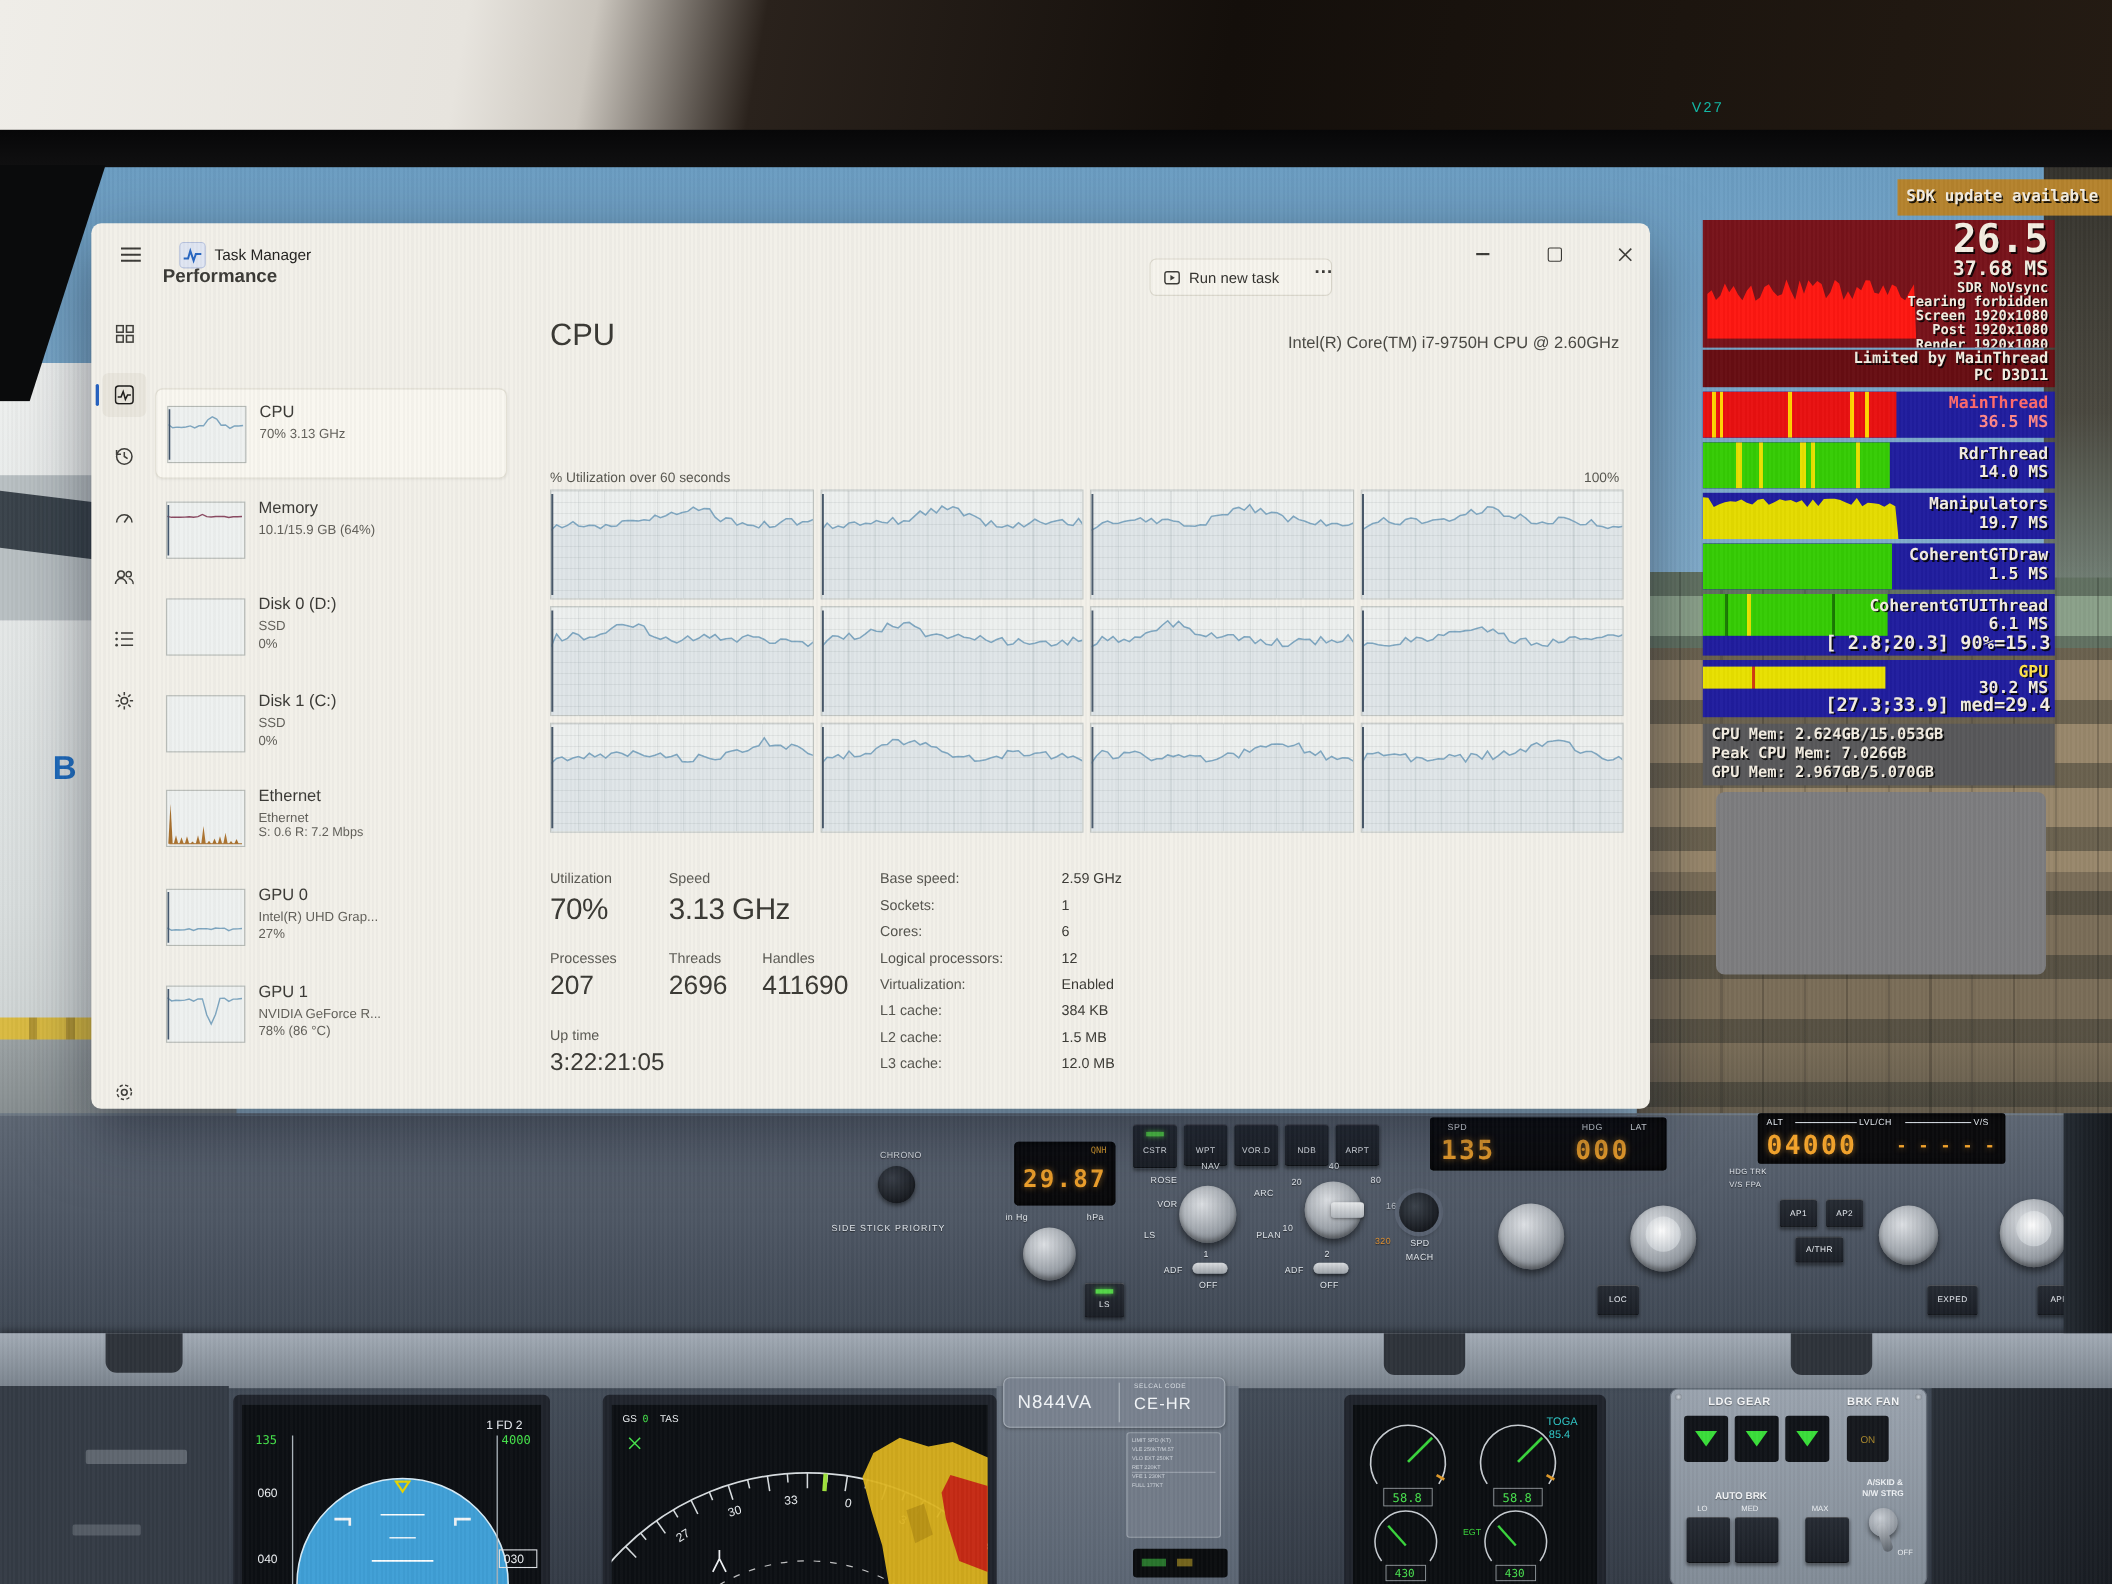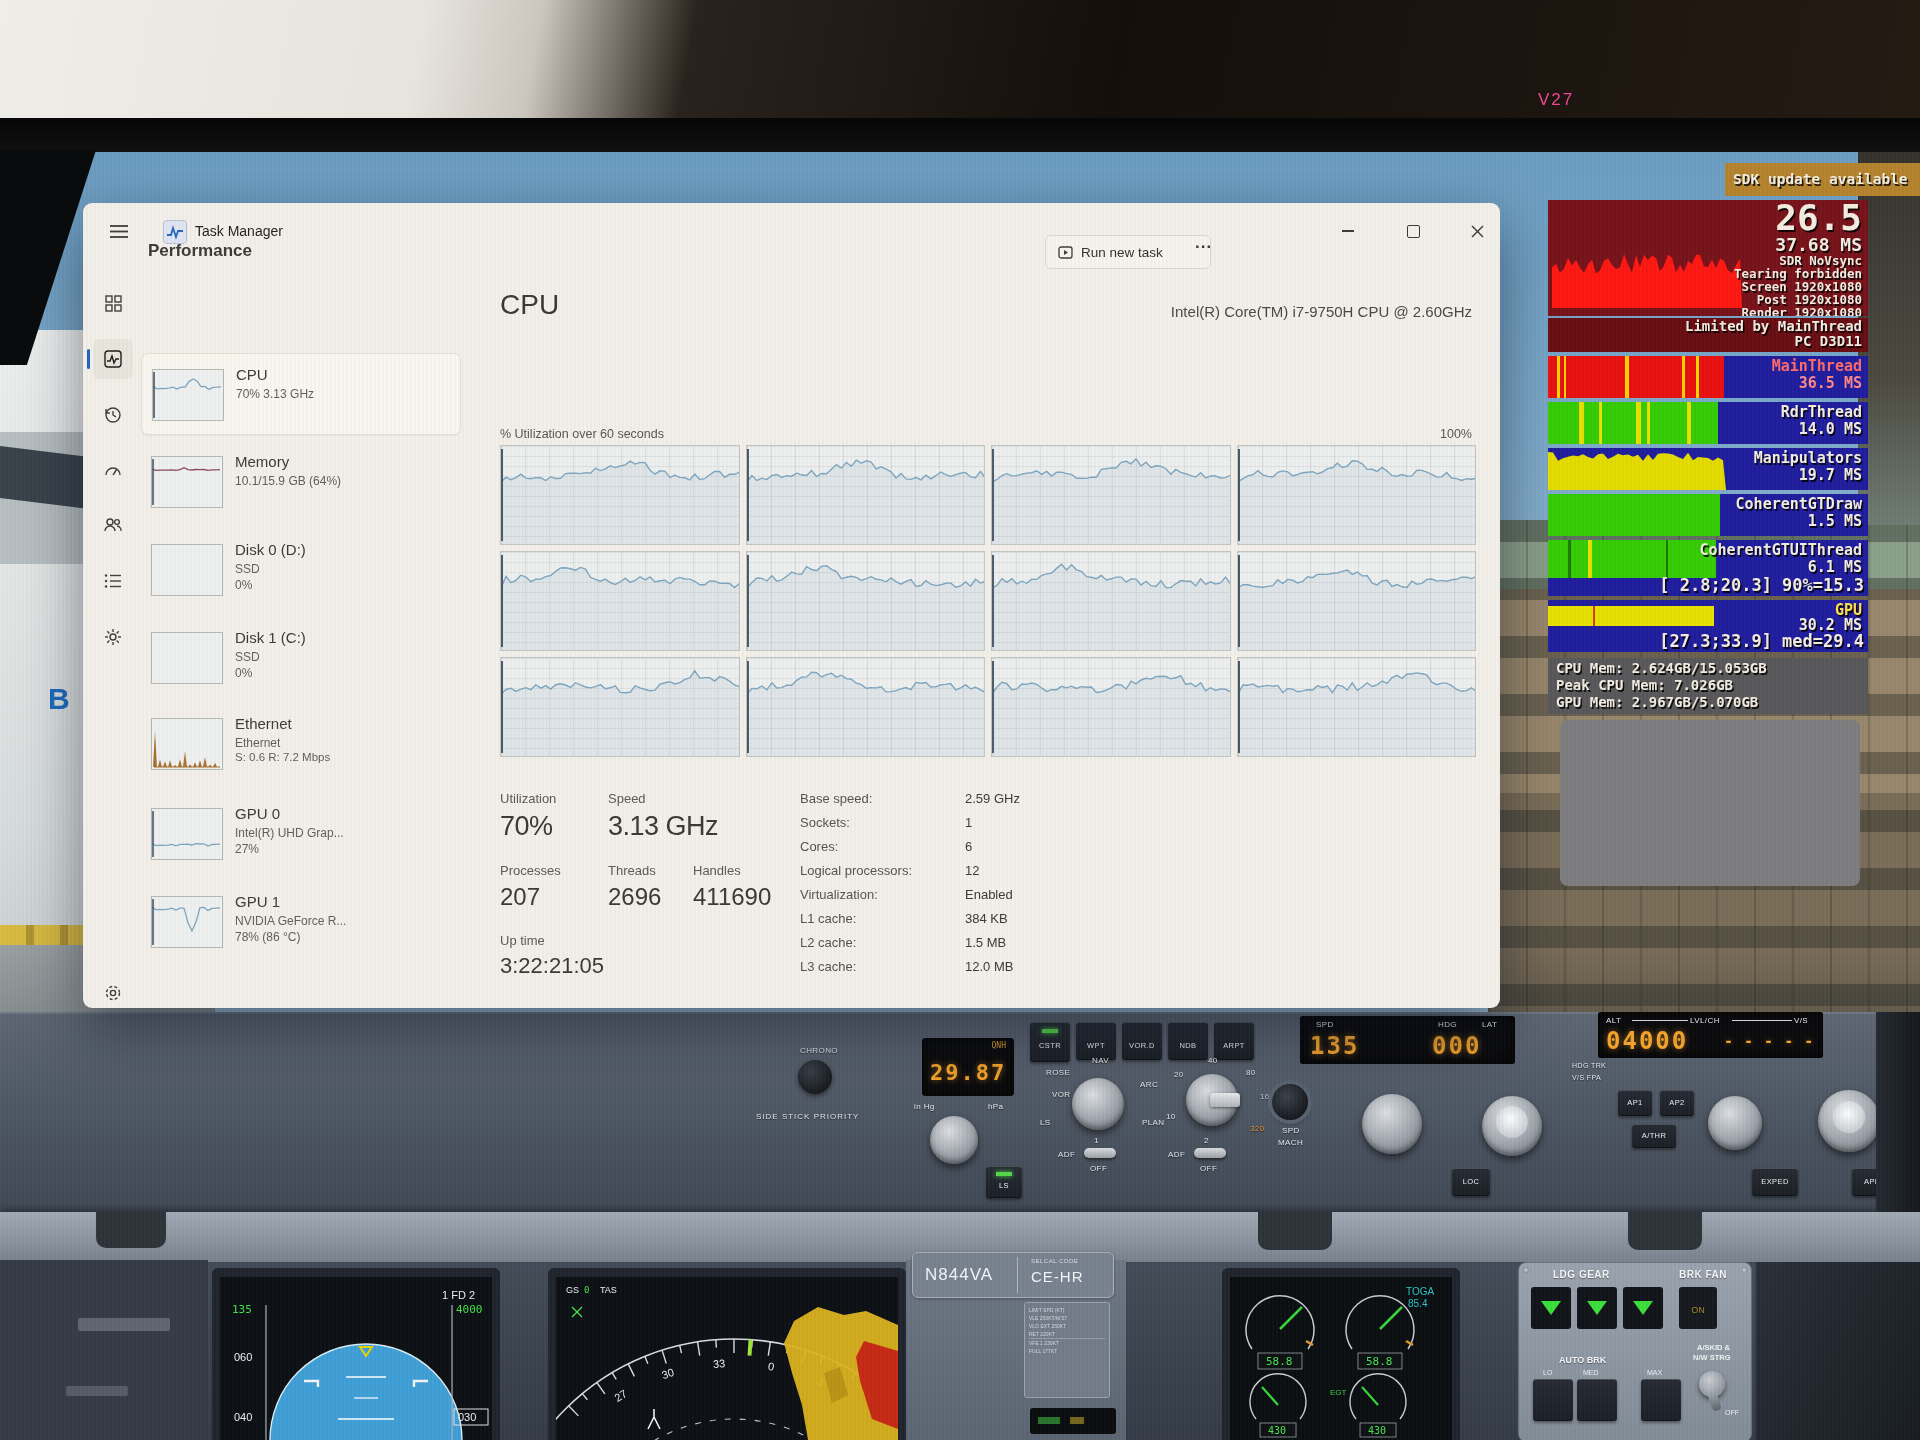--- a/index.html
+++ b/index.html
@@ -725,16 +725,16 @@
     <div class="wm">Peak CPU Mem: 7.026GB</div>
     <div class="wm">GPU Mem: 2.967GB/5.070GB</div>
   </div>
   <div class="abs" style="left:1560px;top:720px;width:300px;height:166px;z-index:40;background:#7d7d7f;border-radius:8px;"></div>
 
   <div class="abs" style="left:0;top:0;width:1920px;height:120px;z-index:70;
               background:linear-gradient(100deg,#efede8 0%,#e7e4de 22%,#cbc6be 28%,#2a221c 36%,#140f0b 58%,#241b13 100%);"></div>
   <div class="abs" style="left:0;top:118px;width:1920px;height:34px;z-index:70;background:linear-gradient(#070708,#101011);"></div>
   <div class="abs" style="left:0;top:150px;width:96px;height:215px;z-index:70;background:#0a0b0c;
               clip-path:polygon(0 0,100% 0,28% 100%,0 100%);"></div>
-  <span class="abs" style="left:1538px;top:90px;z-index:71;font-size:17px;color:#ec4899;letter-spacing:2px;">V27</span>
+  <span class="abs" style="left:1538px;top:90px;z-index:71;font-size:13px;color:#14b8a6;letter-spacing:2px;">V27</span>
 
   <div class="texture abs"></div>
 </div>
 
 </body></html>

